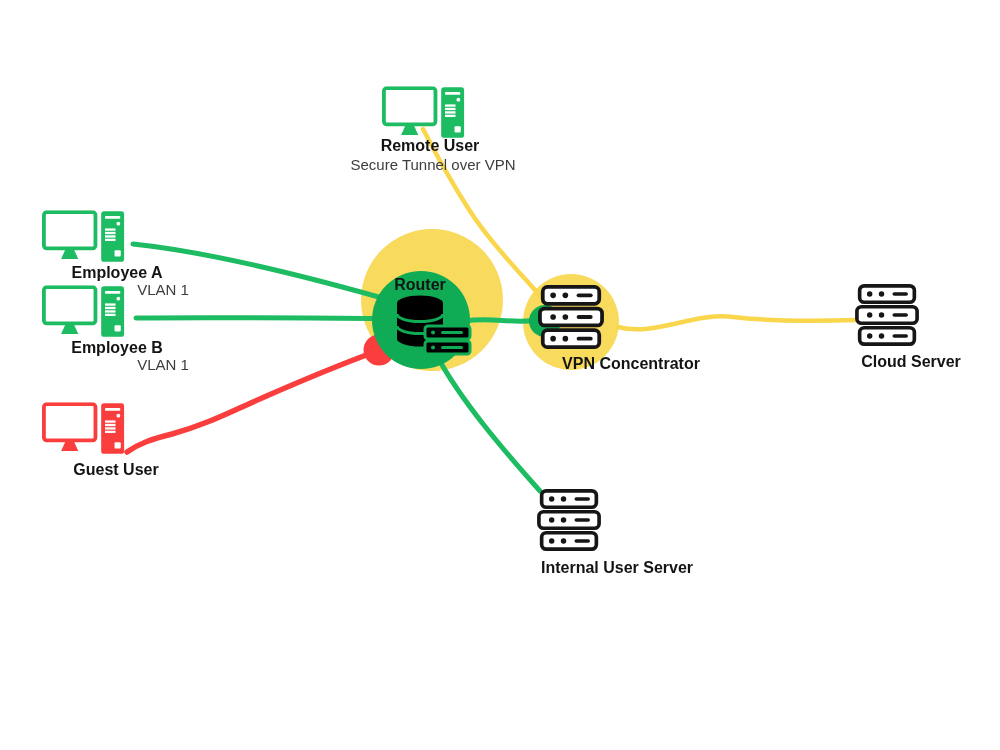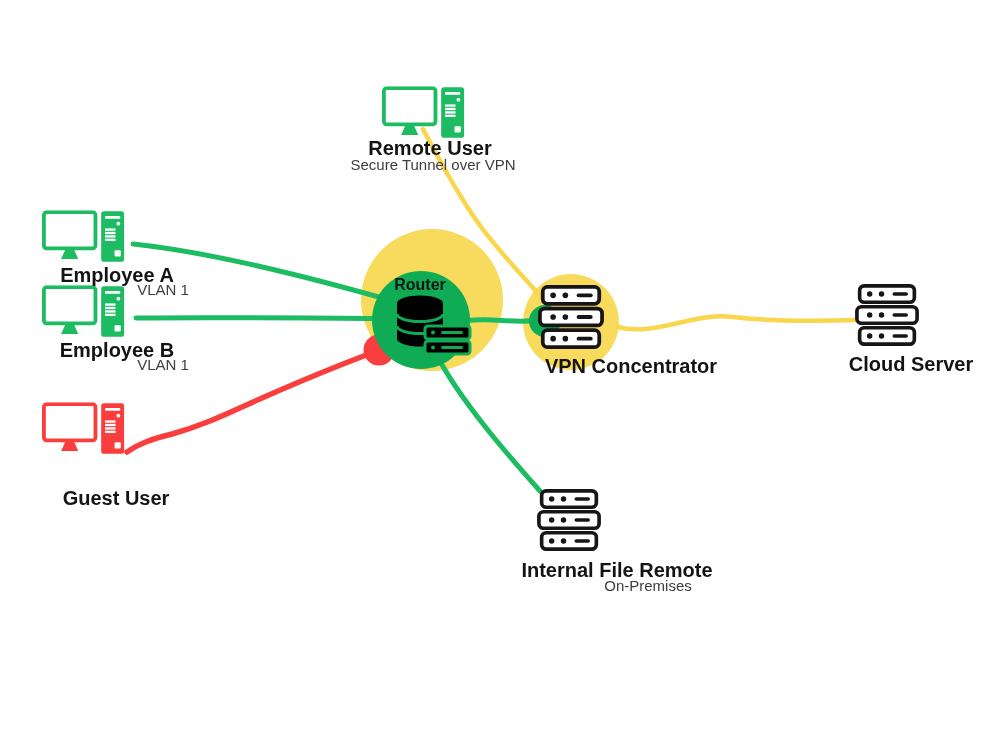--- a/index.html
+++ b/index.html
@@ -3,21 +3,21 @@
 <meta charset="utf-8">
 <style>
   html,body{margin:0;padding:0;background:#fff;}
   #canvas{
     position:relative;width:1000px;height:750px;background:var(--canvas_bg,#fff);
     font-family:"Liberation Sans","DejaVu Sans",sans-serif;overflow:hidden;
   }
   .layer{position:absolute;left:0;top:0;}
   .icon{position:absolute;}
   .lbl{position:absolute;text-align:center;color:var(--ink,#141414);line-height:1.15;white-space:nowrap;}
-  .lbl.bold{font-weight:700;font-size:20px;}
+  .lbl.bold{font-weight:700;font-size:16px;}
   .lbl.small{font-weight:400;font-size:15px;color:var(--sub_ink,#3d3d3d);}
   .lbl.zone{font-weight:400;font-size:13px;color:var(--sub_ink,#333);}
   .lbl.router{font-weight:700;font-size:16px;}
   
   .fl-zy{fill:var(--zone_yellow,#f8db5c);}
   .fl-zg{fill:var(--zone_green,#10ab55);}
   .fl-red{fill:var(--red,#fa3e3e);}
   .st-green{stroke:var(--green,#1dbc62);fill:none;stroke-linecap:round;}
   .st-red{stroke:var(--red,#fa3e3e);fill:none;stroke-linecap:round;}
   .st-yellow{stroke:var(--line_yellow,#f9d64b);fill:none;stroke-linecap:round;}
@@ -128,22 +128,21 @@
 
   <div class="lbl bold" style="left:320px;top:137px;width:220px">Remote User</div>
   <div class="lbl small" style="left:323px;top:156px;width:220px">Secure Tunnel over VPN</div>
 
   <div class="lbl bold" style="left:7px;top:264px;width:220px">Employee A</div>
   <div class="lbl small" style="left:53px;top:281px;width:220px">VLAN 1</div>
 
   <div class="lbl bold" style="left:7px;top:339px;width:220px">Employee B</div>
   <div class="lbl small" style="left:53px;top:356px;width:220px">VLAN 1</div>
 
-  <div class="lbl bold" style="left:6px;top:487px;width:220px">Guest User</div>
+  <div class="lbl bold" style="left:6px;top:461px;width:220px">Guest User</div>
 
   <div class="lbl bold" style="left:521px;top:355px;width:220px">VPN Concentrator</div>
 
   <div class="lbl bold" style="left:801px;top:353px;width:220px">Cloud Server</div>
 
-  <div class="lbl bold" style="left:507px;top:559px;width:220px">Internal File Remote</div>
-  <div class="lbl small" style="left:538px;top:577px;width:220px">On-Premises</div>
+  <div class="lbl bold" style="left:507px;top:559px;width:220px">Internal User Server</div>
 
 </div>
 
 </body></html>

